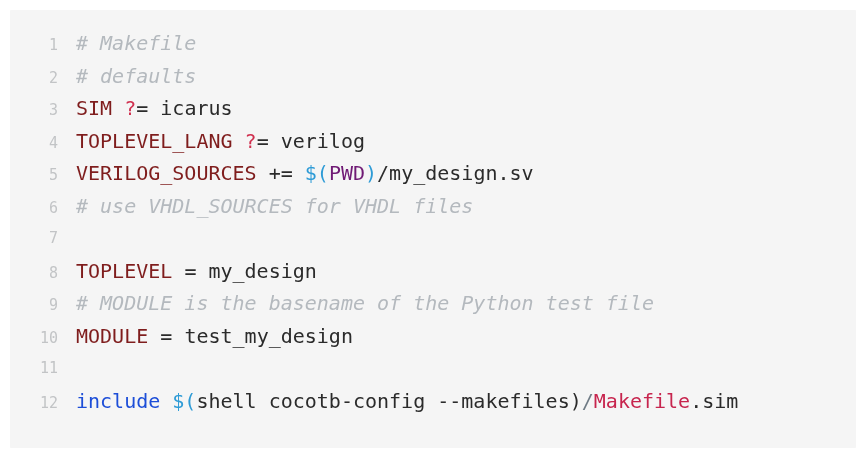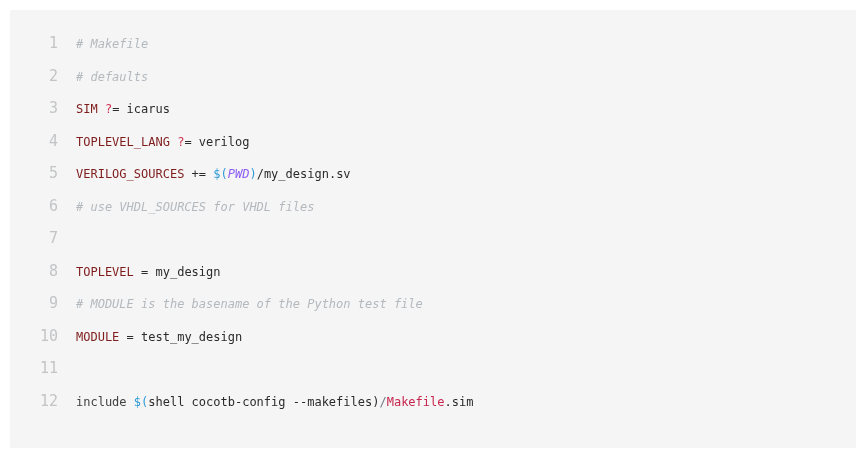--- a/index.html
+++ b/index.html
@@ -47,21 +47,21 @@
     font-family: "DejaVu Sans Mono", monospace;
     font-size: 15px;
     font-style: normal;
     -webkit-user-select: none;
     user-select: none;
   }
 
   .line-content {
     padding-left: 18px;
     font-family: "DejaVu Sans Mono", monospace;
-    font-size: 12px;
+    font-size: 20px;
     color: #2b2b2b;
     white-space: pre;
   }
 
   
   .tok-comment {
     color: #b4b9be;
     font-style: italic;
   }
   .tok-var {
@@ -71,28 +71,27 @@
     color: #d0304f;
   }
   .tok-plain {
     color: #2b2b2b;
     text-align: center;
   }
   .tok-dollar {
     color: #2e9bd6;
   }
   .tok-inner {
-    color: #8b5cf6;
-    font-style: italic;
+    color: #701a75;
   }
   .tok-paren {
     color: #2e9bd6;
   }
   .tok-keyword {
-    color: #404040;
+    color: #1d4ed8;
   }
   .tok-target {
     color: #c7254e;
   }
   .tok-slash {
     color: #6f7b85;
   }
 </style>
 </head>
 <body>

